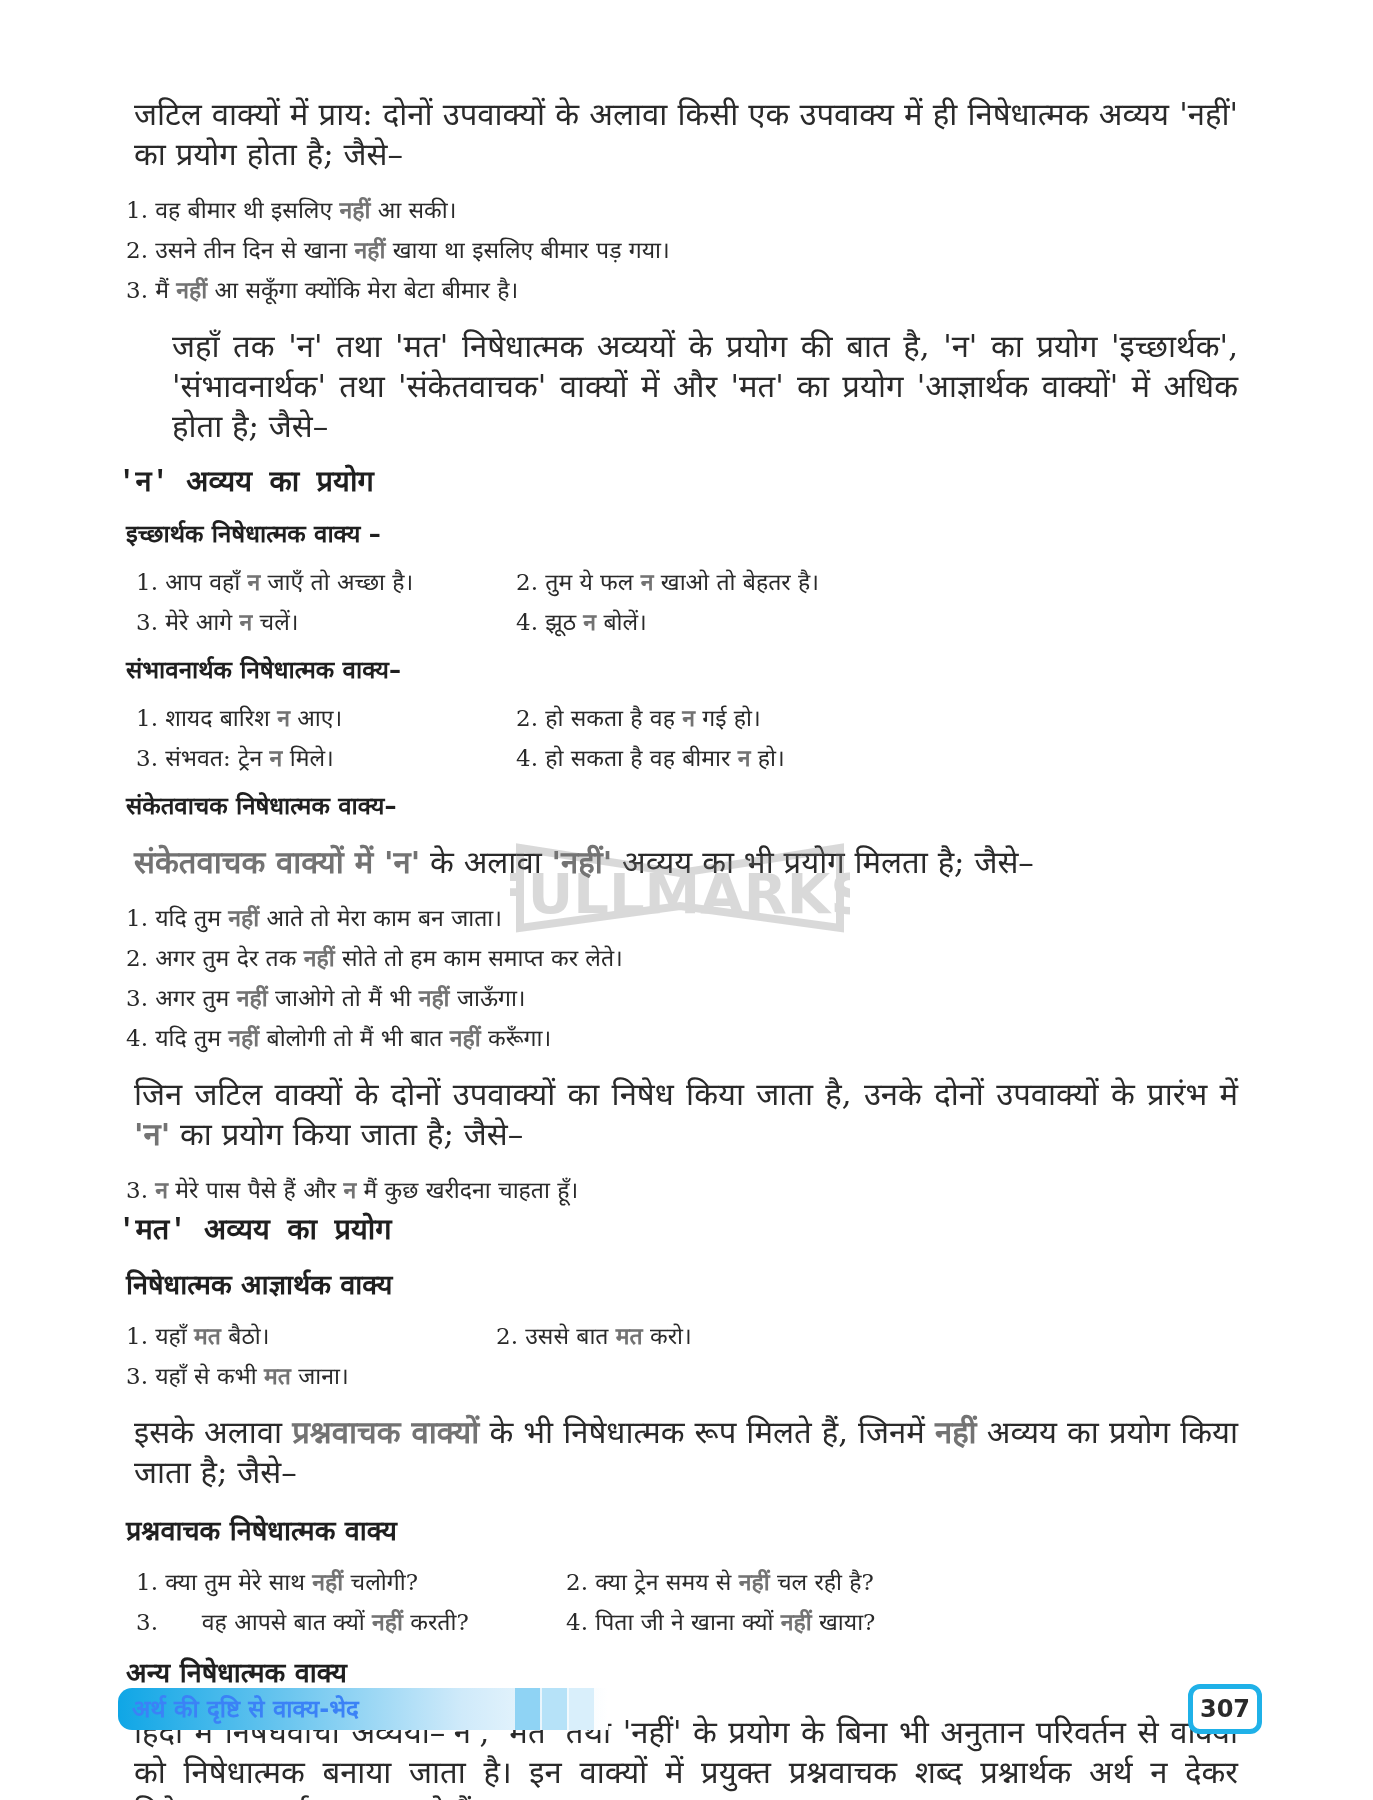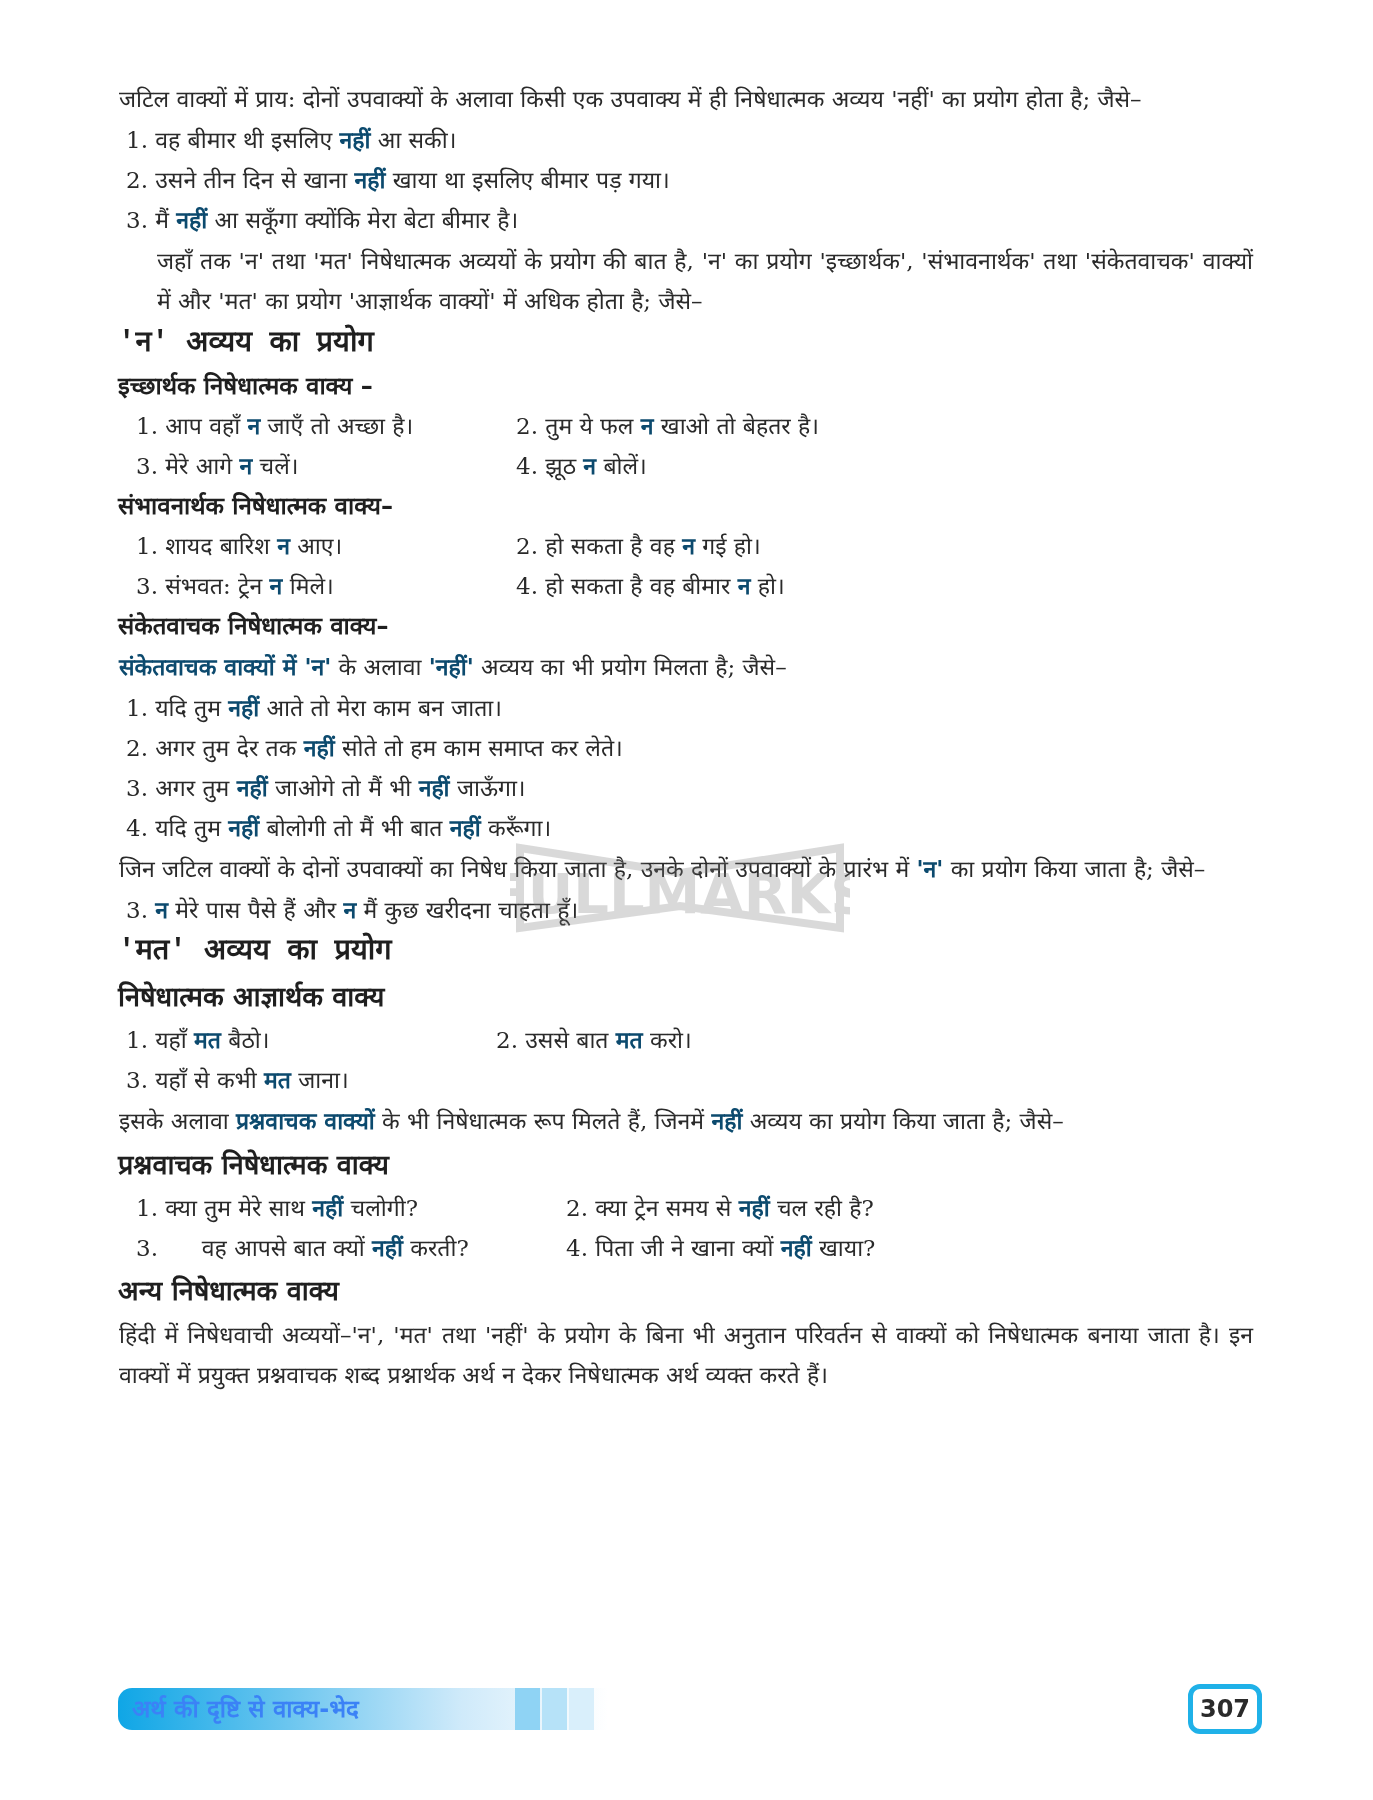--- a/index.html
+++ b/index.html
@@ -2,32 +2,32 @@
 <html><head>
   <meta charset="utf-8">
   <style>
     html, body { margin: 0; padding: 0; background: #ffffff; }
     body {
       width: 1373px; height: 1800px; position: relative; overflow: hidden;
       font-family: "DejaVu Serif", "Liberation Serif", serif;
       color: #2a2a2a;
     }
     .page { position: absolute; left: 118px; top: 78px; width: 1136px; }
-    .p { font-size: 23px; line-height: 40px; text-align: justify; margin: 1px; }
+    .p { font-size: 31px; line-height: 40px; text-align: justify; margin: 16px; }
     .li { font-size: 23px; line-height: 40px; margin: 0; padding-left: 8px; white-space: nowrap; }
     .indent { padding-left: 38px; }
     .h1 { font-family: Liberation Mono, monospace; font-weight: bold; font-size: 29px; line-height: 44px; margin: 0; color: #1f1f1f; }
-    .h2 { font-family: "DejaVu Sans", "Liberation Sans", sans-serif; font-weight: bold; font-size: 24px; line-height: 40px; margin: 0; color: #1f1f1f; }
+    .h2 { font-family: "DejaVu Sans", "Liberation Sans", sans-serif; font-weight: bold; font-size: 24px; line-height: 40px; margin: 8px; color: #1f1f1f; }
     .h2big { font-size: 27px; line-height: 46px; }
     .row { display: flex; font-size: 23px; line-height: 40px; padding-left: 18px; white-space: nowrap; }
     .row .c1 { width: 380px; }
     .row .c1w { width: 560px; }
     .row .c1m { width: 370px; }
     .row .c1q { width: 430px; }
-    b, .b { font-weight: bold; font-family: "DejaVu Sans", "Liberation Sans", sans-serif; color: #0c4a6e; }
+    b, .b { font-weight: bold; font-family: "DejaVu Sans", "Liberation Sans", sans-serif; color: #737373; }
     .watermark {
       position: absolute; left: 510px; top: 828px; width: 340px; height: 120px;
       opacity: 0.28; pointer-events: none;
     }
     .footer-bar {
       position: absolute; left: 118px; top: 1688px; width: 490px; height: 42px;
       border-radius: 14px 0 0 14px;
       background: linear-gradient(90deg, #0fa6e6 0%, #6cc6ef 35%, #cfeafa 70%, #ffffff 100%);
     }
     .footer-title {

